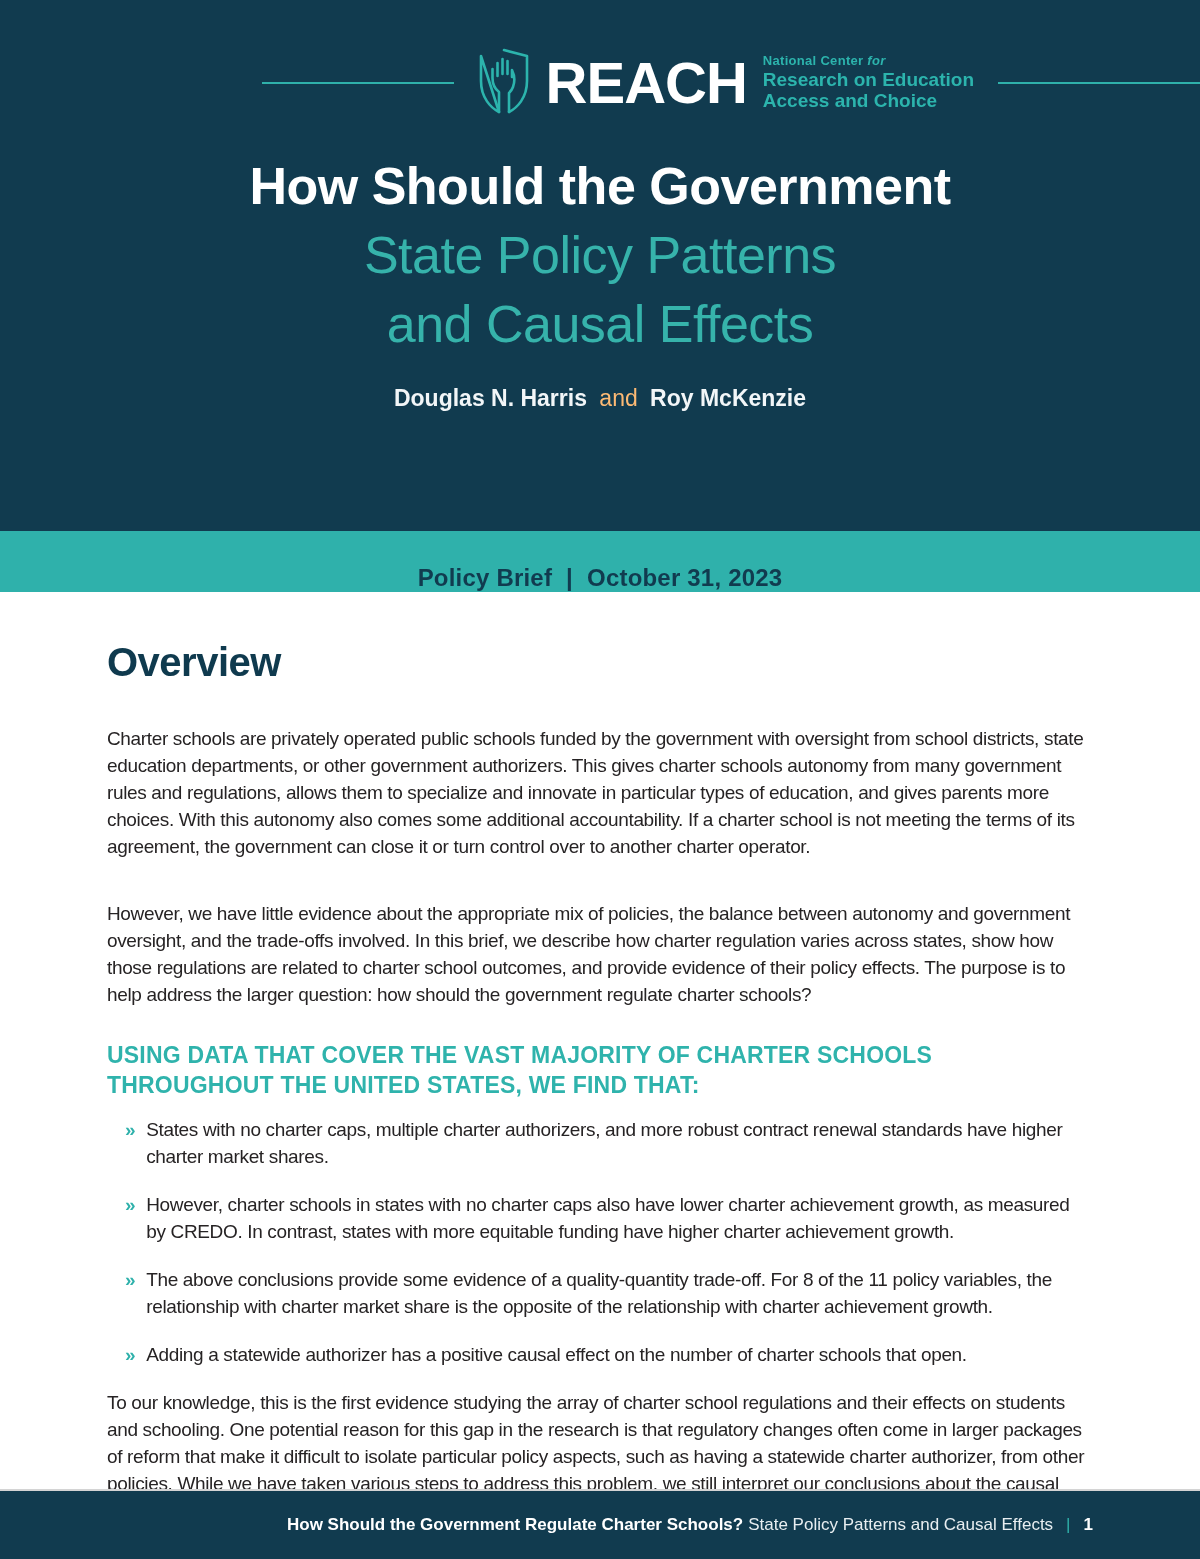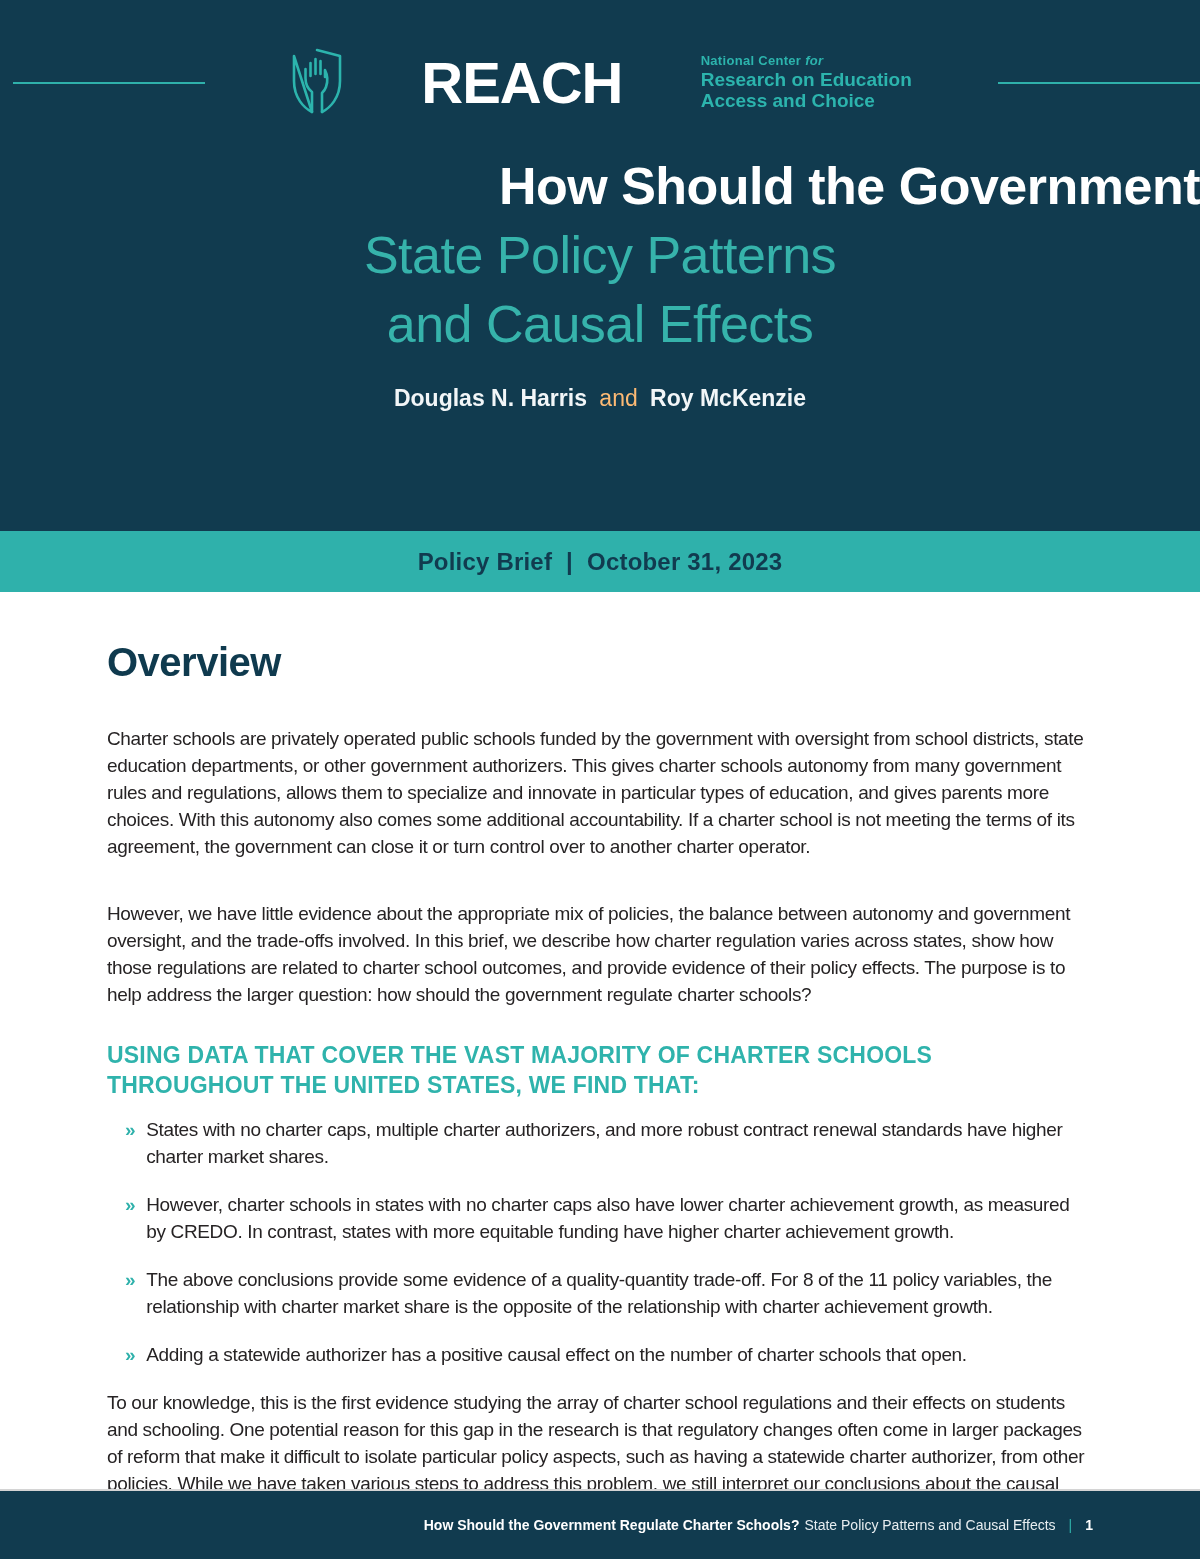--- a/index.html
+++ b/index.html
@@ -22,21 +22,21 @@
   .hero {
     background: #113b4f;
     height: 531px;
     flex: 0 0 531px;
     color: #ffffff;
     text-align: center;
   }
   .logo-row {
     display: flex;
     align-items: center;
-    justify-content: space-between;
+    justify-content: flex-end;
     padding-top: 48px;
     gap: 16px;
     padding-left: 13px;
   }
   .rule {
     height: 2px;
     background: #2fb1ab;
     flex: 0 0 auto;
   }
   .rule-left { width: 192px; margin-right: 8px; }
@@ -67,21 +67,20 @@
     display: block;
   }
 
   .title-block { margin-top: 34px; }
   .title-line {
     font-size: 52px;
     font-weight: 800;
     line-height: 69px;
     color: #ffffff;
     letter-spacing: -0.5px;
-    text-align: right;
   }
   .subtitle-line {
     font-size: 52px;
     font-weight: 400;
     line-height: 69px;
     color: #36b3ab;
     letter-spacing: -0.5px;
   }
   .byline {
     margin-top: 26px;
@@ -90,21 +89,21 @@
   }
   .byline .bold { font-weight: 700; }
   .byline .conj { font-weight: 400; margin: 0 6px; color: #fdba74; }
 
   
   .banner {
     background: #2fb1ab;
     height: 61px;
     flex: 0 0 61px;
     display: flex;
-    align-items: center;
+    align-items: flex-end;
     justify-content: center;
     color: #113b4f;
     font-weight: 700;
     font-size: 24px;
     letter-spacing: 0.2px;
   }
   .banner .sep { margin: 0 14px; font-weight: 700; }
 
   
   .main {
@@ -163,21 +162,21 @@
   .footer {
     background: #113b4f;
     height: 70px;
     flex: 0 0 70px;
     border-top: 2px solid #d4d4d4;
     display: flex;
     align-items: center;
     justify-content: flex-end;
     padding-right: 107px;
     color: #ffffff;
-    font-size: 14px;
+    font-size: 17px;
     white-space: nowrap;
   }
   .footer .bold { font-weight: 700; }
   .footer .regular { font-weight: 400; margin-left: 5px; color: #e8eef1; }
   .footer .f-sep { color: #2fb1ab; margin: 0 13px; font-weight: 400; }
   .footer .page-num { font-weight: 700; }
 </style>
 </head>
 <body>
 

